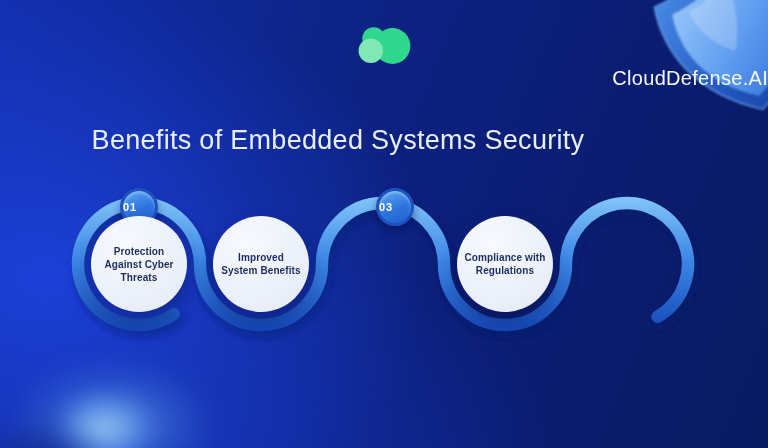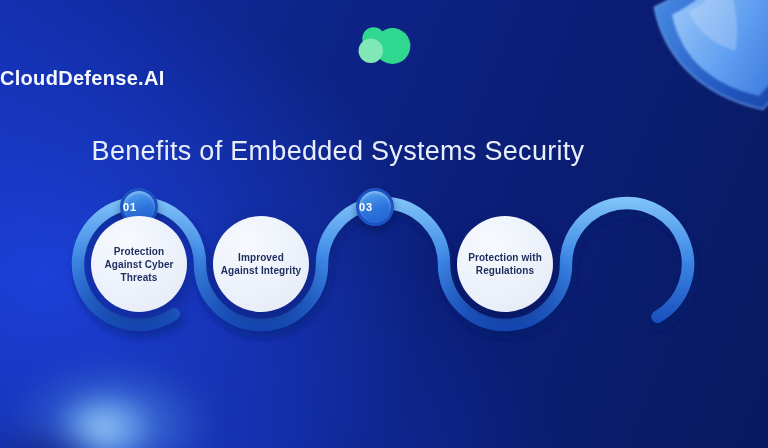--- a/index.html
+++ b/index.html
@@ -15,24 +15,24 @@
   .blob{position:absolute;border-radius:50%;pointer-events:none;}
   .blob-a{left:8px;top:360px;width:210px;height:130px;filter:blur(14px);opacity:.85;
     background:radial-gradient(closest-side,#6fadee 0%,rgba(70,120,220,.55) 55%,rgba(30,70,200,0) 100%);}
   .blob-b{left:52px;top:392px;width:100px;height:74px;filter:blur(9px);opacity:.8;
     background:radial-gradient(closest-side,#a8d4f8 0%,rgba(120,180,245,.5) 60%,rgba(60,110,220,0) 100%);}
   .blob-c{left:-30px;top:420px;width:140px;height:90px;filter:blur(12px);opacity:.9;
     background:radial-gradient(closest-side,#14297e 0%,rgba(16,35,110,0) 100%);}
   .shield-wrap{position:absolute;left:652px;top:-52px;width:180px;height:200px;filter:blur(1.2px);}
   
   .logo-icon{position:absolute;left:351px;top:22px;width:66px;height:48px;}
-  .logo-text{position:absolute;left:0;top:67px;width:768px;text-align:left;
-    color:#f6f9ff;font-size:20px;font-weight:bold;letter-spacing:.3px;}
+  .logo-text{position:absolute;left:0;top:67px;width:768px;text-align:right;
+    color:#f6f9ff;font-size:20px;font-weight:normal;letter-spacing:.3px;}
   .page-title{position:absolute;left:0;top:125px;width:676px;text-align:center;
-    color:#e9eefb;font-size:27px;font-weight:500;letter-spacing:.3px;margin-top:11px;}
+    color:#e9eefb;font-size:27px;font-weight:500;letter-spacing:.3px;}
   
   .ribbon{position:absolute;left:0;top:0;width:768px;height:448px;}
   .circle{
     position:absolute;top:216px;width:96px;height:96px;border-radius:50%;
     background:radial-gradient(circle at 35% 28%,#f7fafe 0%,#eaeff9 65%,#e2e8f5 100%);
     box-shadow:0 9px 18px rgba(6,16,66,.38);
     display:flex;align-items:center;justify-content:center;text-align:center;
   }
   .circle .label{
     color:#1d2c5f;font-size:10px;font-weight:bold;line-height:13px;
@@ -116,25 +116,25 @@
   </svg>
 
   <div class="badge top" style="left:120px">
     <span>01</span>
   </div>
   <div class="circle" style="left:91px">
     <span class="label">Protection Against Cyber Threats</span>
   </div>
 
   <div class="circle" style="left:213px">
-    <span class="label">Improved Against Integrity</span>
+    <span class="label">Improved System Benefits</span>
   </div>
 
-  <div class="badge top" style="left:356px">
+  <div class="badge top" style="left:376px">
     <span>03</span>
   </div>
 
   <div class="circle" style="left:457px">
-    <span class="label">Protection with Regulations</span>
+    <span class="label">Compliance with Regulations</span>
   </div>
 
 
 </div>
 
 </body></html>

